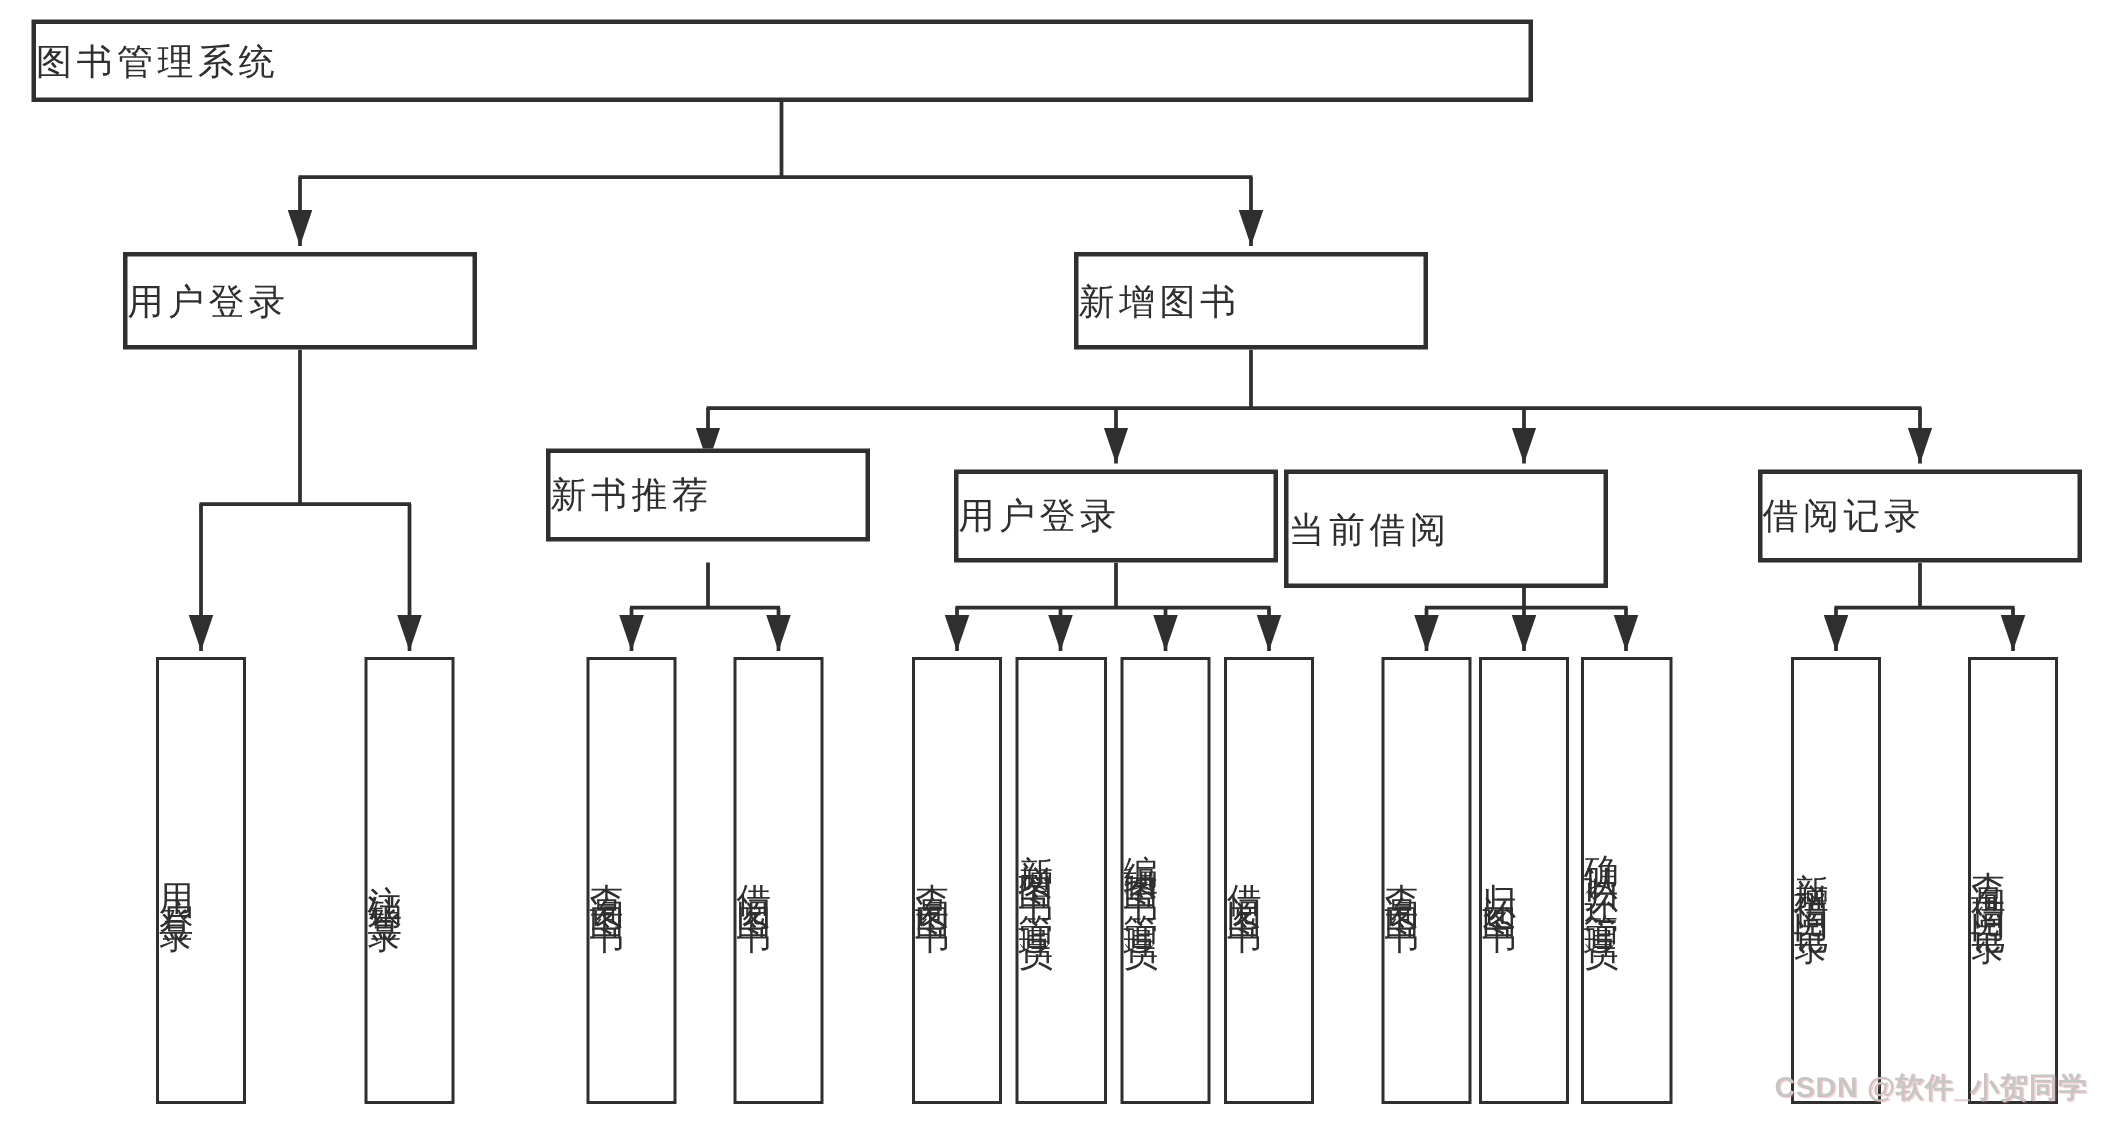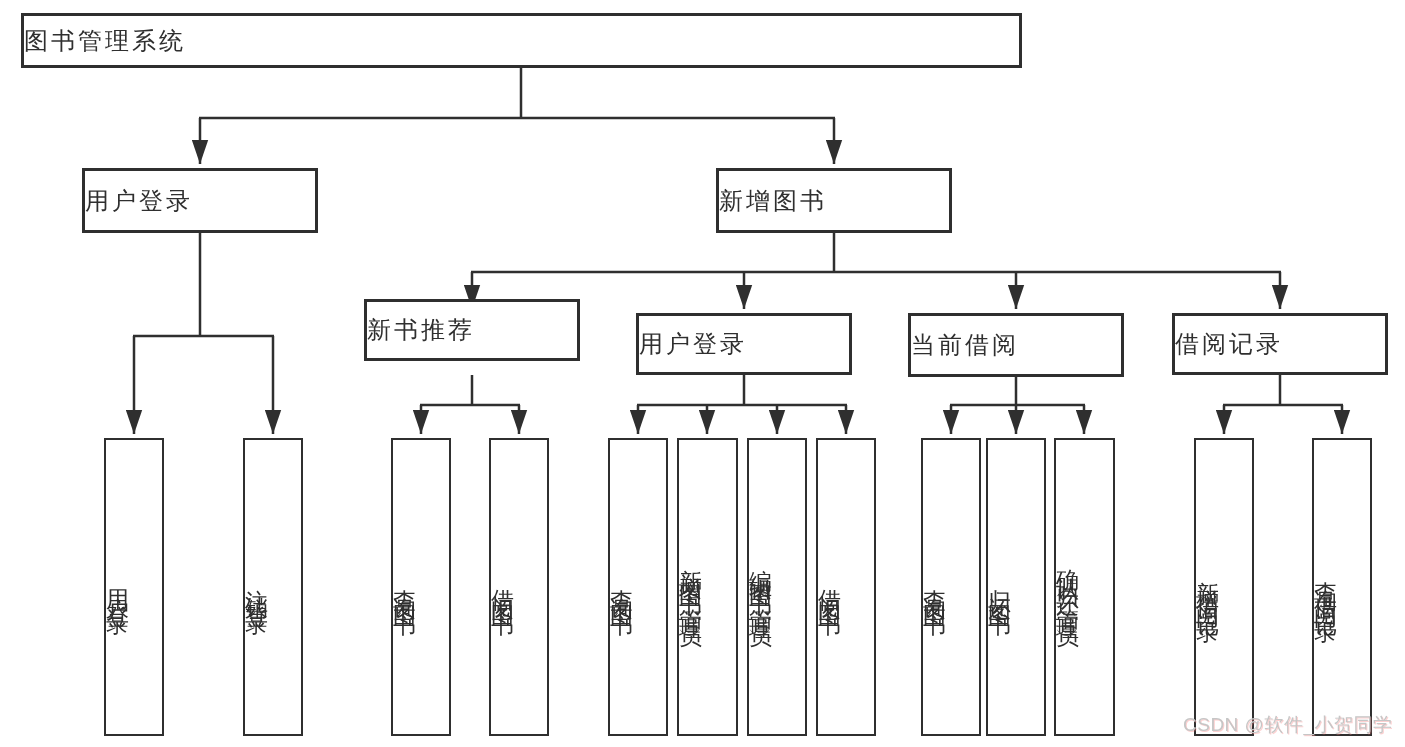--- a/index.html
+++ b/index.html
@@ -33,20 +33,21 @@
     white-space:nowrap;
   }
   .watermark{
     position:absolute;
     left:1183px;top:712px;
     font-size:19px;
     color:#c6c6c6;
     letter-spacing:0.5px;
     white-space:nowrap;
     text-shadow:1px 1px 0 rgba(250,120,120,0.35);
+    font-weight:bold;
   }
 </style>
 </head>
 <body>
 
 <div class="stage">
 
   <svg class="connectors" viewBox="0 0 1405 747" xmlns="http://www.w3.org/2000/svg">
     <defs>
       <marker id="arrow" markerUnits="userSpaceOnUse" markerWidth="24" markerHeight="17" viewBox="0 0 22 15" refX="22" refY="7.5" orient="auto">
@@ -107,21 +108,21 @@
   <div class="box h" style="left:716px;top:168px;width:236px;height:65px">
     <span>新增图书</span>
   </div>
 
   <div class="box h" style="left:364px;top:299px;width:216px;height:62px">
     <span>新书推荐</span>
   </div>
   <div class="box h" style="left:636px;top:313px;width:216px;height:62px">
     <span>用户登录</span>
   </div>
-  <div class="box h" style="left:908px;top:313px;width:216px;height:64px">
+  <div class="box h" style="left:856px;top:313px;width:216px;height:79px">
     <span>当前借阅</span>
   </div>
   <div class="box h" style="left:1172px;top:313px;width:216px;height:62px">
     <span>借阅记录</span>
   </div>
 
   <div class="box leaf" style="left:104px;top:438px;width:60px;height:298px">
     <span class="vtext">用户登录</span>
   </div>
   <div class="box leaf" style="left:243px;top:438px;width:60px;height:298px">

